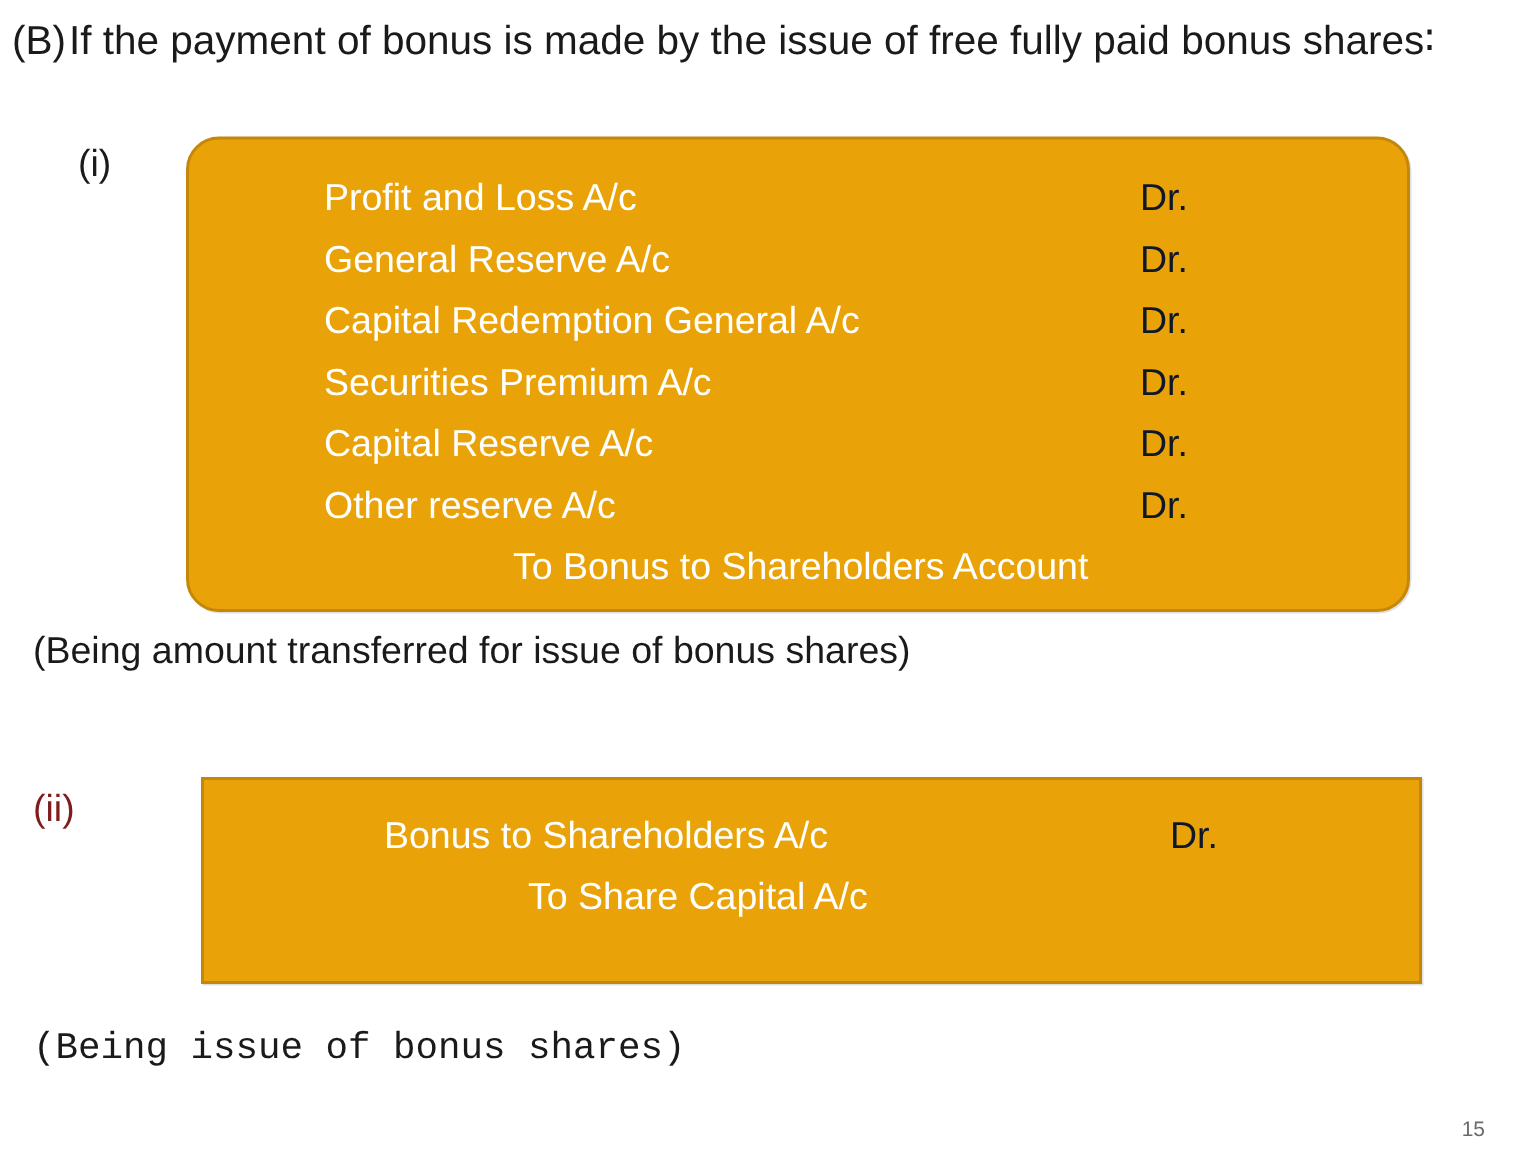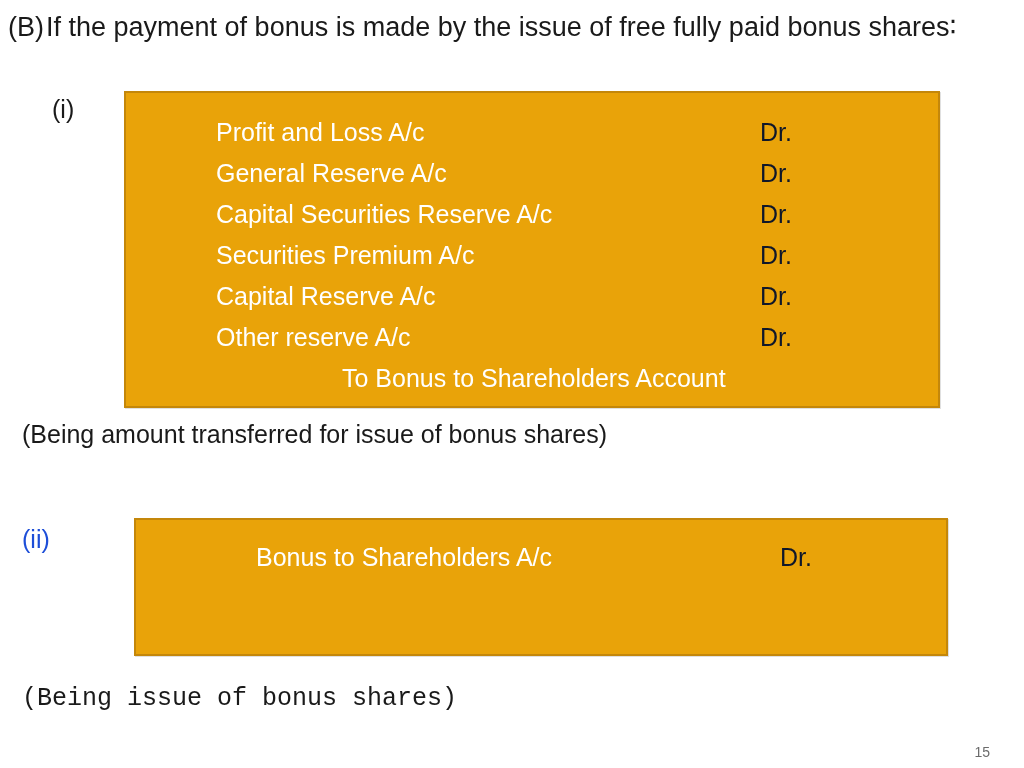--- a/index.html
+++ b/index.html
@@ -47,36 +47,37 @@
     left: 52px;
     top: 95px;
     font-size: 25px;
     color: #1a1a1a;
   }
   .label-ii {
     position: absolute;
     left: 22px;
     top: 525px;
     font-size: 25px;
-    color: #1d4ed8;
+    color: #7f1d1d;
   }
 
   
   .entry-box {
     position: absolute;
     background: #e9a309;
     border: 2px solid #c4870a;
     box-sizing: border-box;
     box-shadow: 1px 1px 0 rgba(0,0,0,0.12);
   }
   .box-one {
     left: 124px;
     top: 91px;
     width: 816px;
     height: 317px;
+    border-radius: 22px;
   }
   .box-two {
     left: 134px;
     top: 518px;
     width: 814px;
     height: 138px;
   }
 
   .entry-row {
     position: relative;
@@ -151,21 +152,21 @@
   <div class="entry-box box-one">
     <div class="entry-row">
       <span class="entry-account">Profit and Loss A/c</span>
       <span class="entry-dr">Dr.</span>
     </div>
     <div class="entry-row">
       <span class="entry-account">General Reserve A/c</span>
       <span class="entry-dr">Dr.</span>
     </div>
     <div class="entry-row">
-      <span class="entry-account">Capital Securities Reserve A/c</span>
+      <span class="entry-account">Capital Redemption General A/c</span>
       <span class="entry-dr">Dr.</span>
     </div>
     <div class="entry-row">
       <span class="entry-account">Securities Premium  A/c</span>
       <span class="entry-dr">Dr.</span>
     </div>
     <div class="entry-row">
       <span class="entry-account">Capital Reserve A/c</span>
       <span class="entry-dr">Dr.</span>
     </div>
@@ -180,19 +181,22 @@
 
   <div class="narration narration-one">(Being amount transferred for issue of bonus shares)</div>
 
   <div class="label-ii">(ii)</div>
 
   <div class="entry-box box-two">
     <div class="entry-row">
       <span class="entry-account">Bonus to Shareholders A/c</span>
       <span class="entry-dr">Dr.</span>
     </div>
+    <div class="entry-row credit">
+      <span class="entry-account">To Share Capital A/c</span>
+    </div>
   </div>
 
   <div class="narration narration-two">(Being issue of bonus shares)</div>
 
   <div class="page-number">15</div>
 
 </div>
 
 </body></html>

